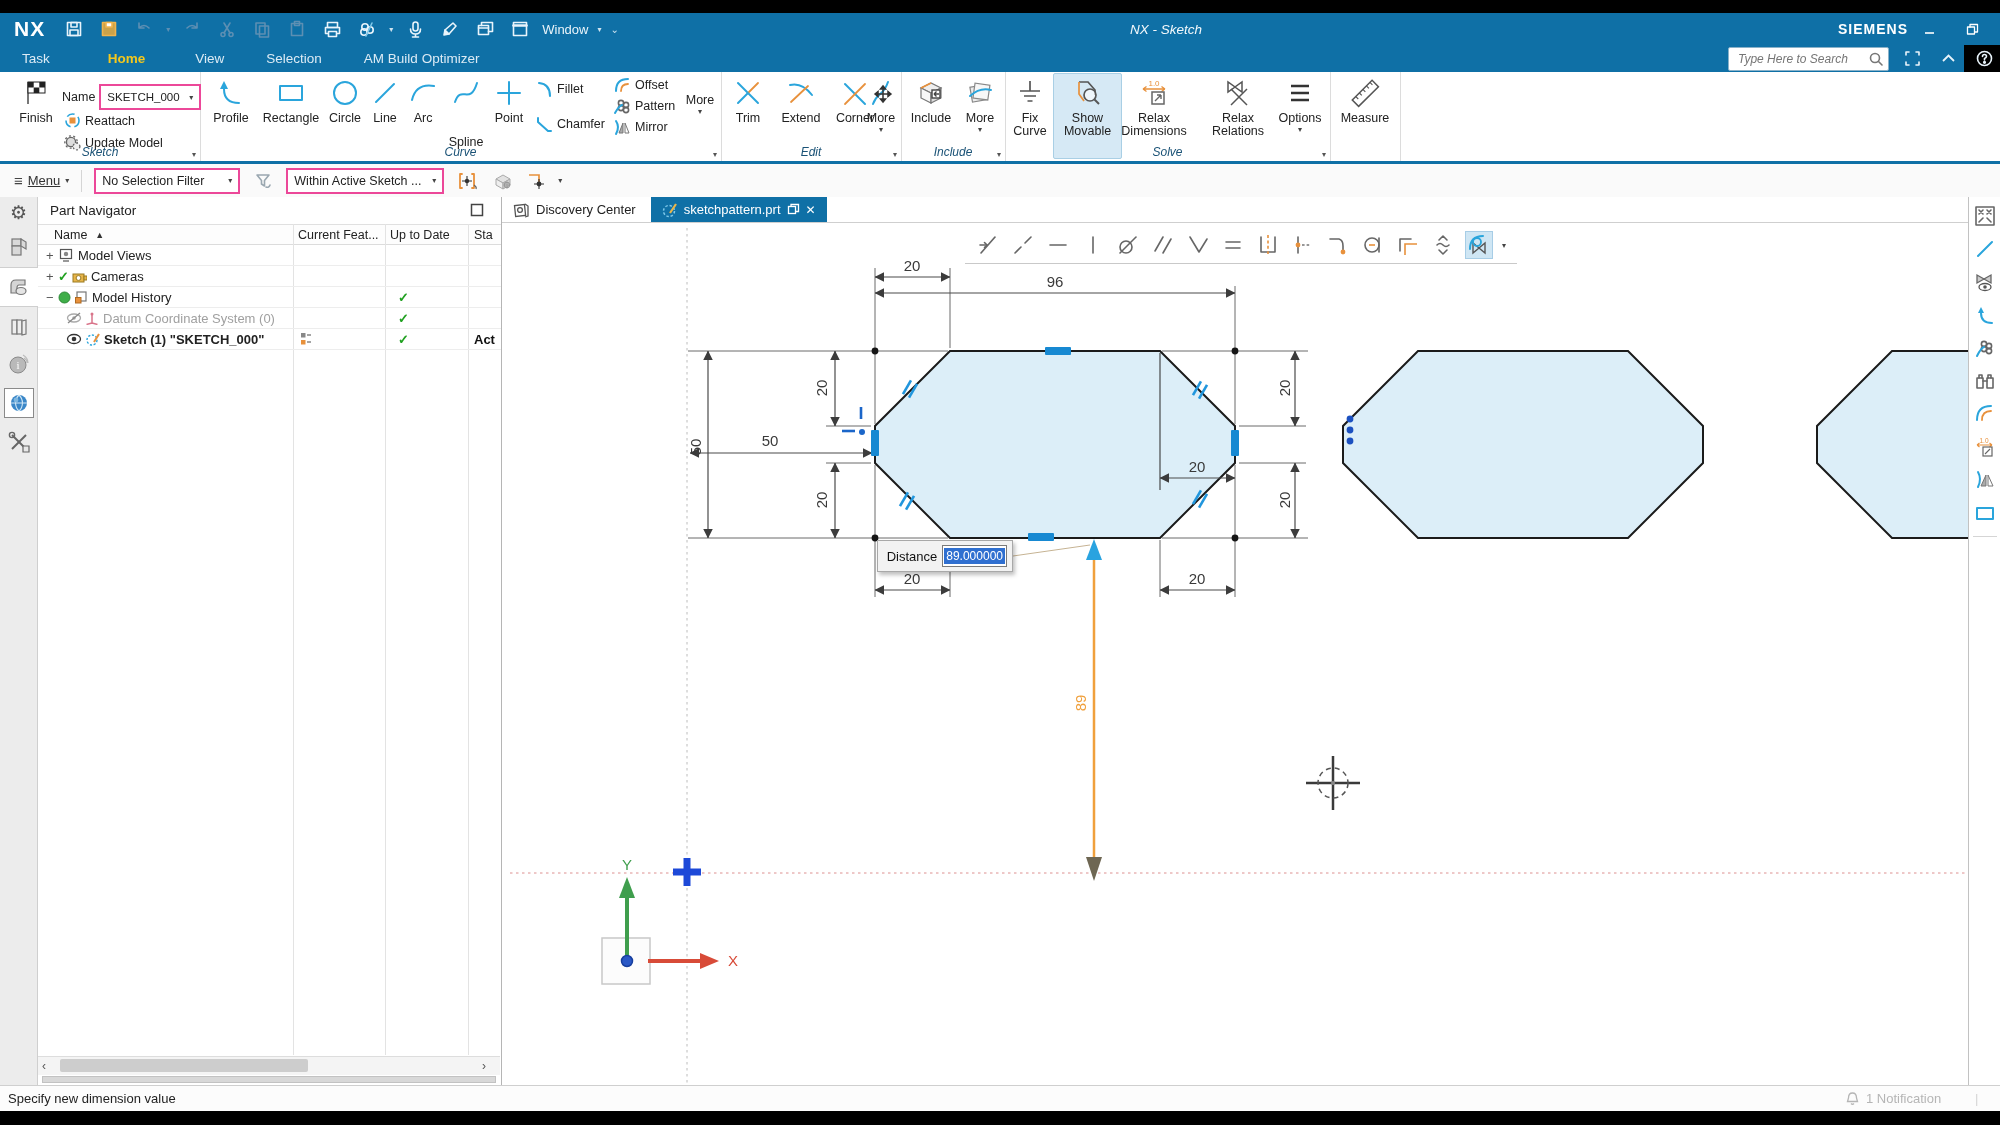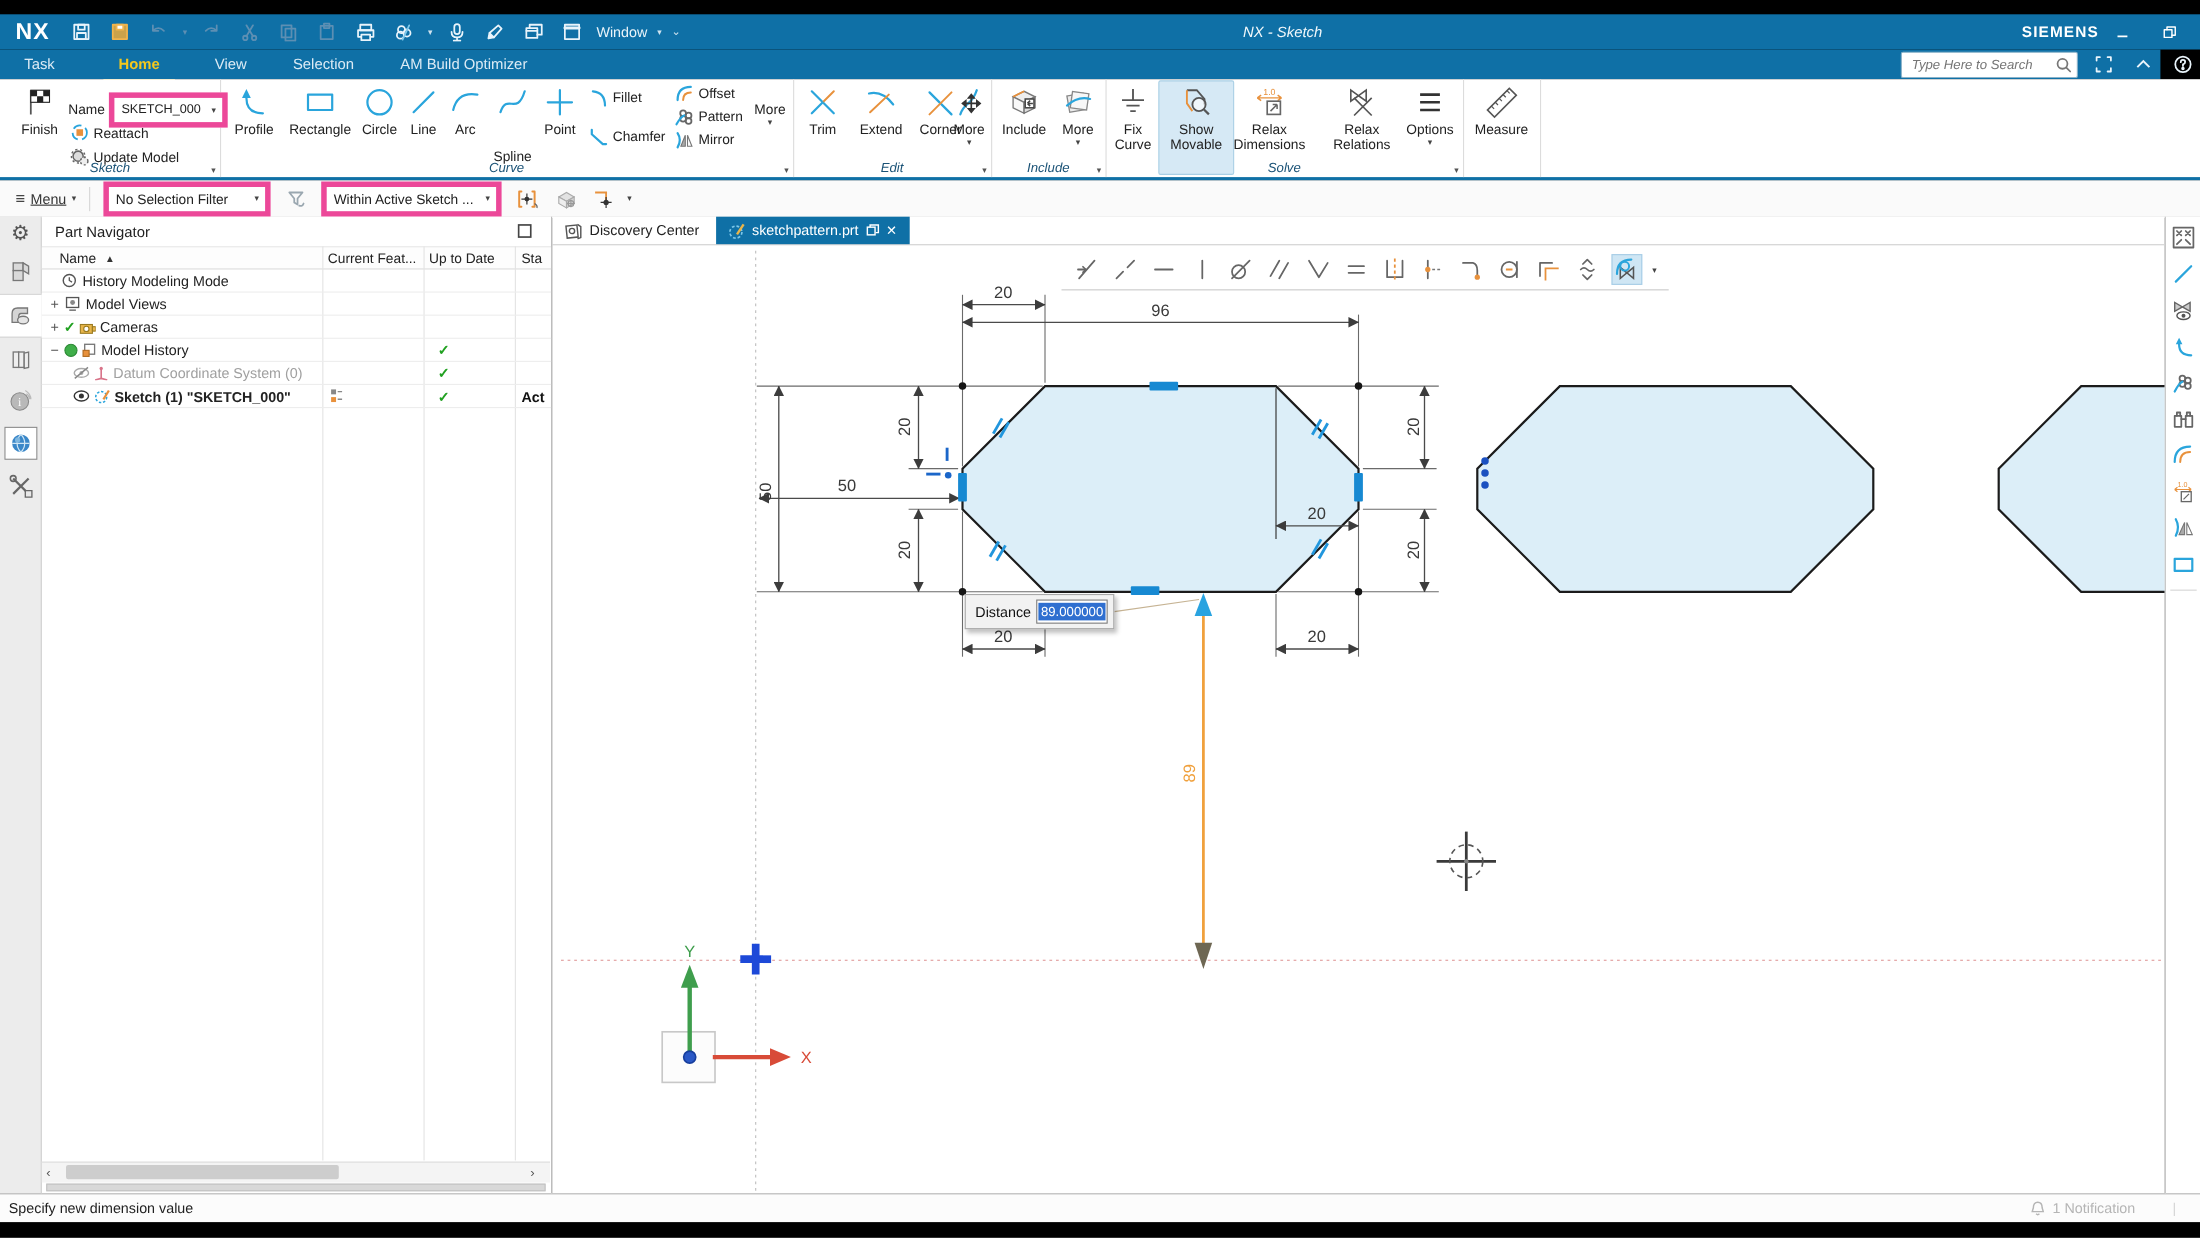--- a/index.html
+++ b/index.html
@@ -19,21 +19,21 @@
   .glauncher{position:absolute;bottom:2px;right:4px;font-size:8px;color:#555;}
   .rbtn{position:absolute;top:2px;display:flex;flex-direction:column;align-items:center;color:#222;font-size:12.5px;cursor:default;}
   .rbtn .ic{height:38px;display:flex;align-items:center;justify-content:center;}
   .rbtn .lbl{line-height:13px;text-align:center;}
   .sbtn{display:flex;align-items:center;gap:4px;font-size:12.5px;color:#222;height:21px;}
   .mi{stroke:#2aa5dc;fill:none;stroke-width:2;stroke-linecap:round;stroke-linejoin:round;}
   .gi{stroke:#666;fill:none;stroke-width:1.6;stroke-linecap:round;stroke-linejoin:round;}
   .oi{stroke:#e8913c;fill:none;stroke-width:1.8;stroke-linecap:round;stroke-linejoin:round;}
   
   #filterrow{left:0;top:164px;width:2000px;height:33px;background:#fafafa;border-bottom:1px solid #c9c9c9;font-size:13px;color:#333;}
-  .combo{background:#fff;border:5px solid #ec4899;height:22px;display:flex;align-items:center;justify-content:space-between;padding:0 6px;font-size:12.5px;color:#222;}
+  .combo{background:#fff;border:2px solid #ec4899;height:22px;display:flex;align-items:center;justify-content:space-between;padding:0 6px;font-size:12.5px;color:#222;}
   
   #resourcebar{left:0;top:197px;width:38px;height:888px;background:#ececec;border-right:1px solid #cfcfcf;display:flex;flex-direction:column;align-items:center;padding-top:6px;gap:11px;box-sizing:border-box;}
   .resel{background:#fff;width:38px;display:flex;justify-content:center;padding:7px 0;border-top:1px solid #cfcfcf;border-bottom:1px solid #cfcfcf;margin:-4px 0;}
   
   #partnav{left:38px;top:197px;width:464px;height:888px;background:#fff;border-right:1px solid #b5b5b5;box-sizing:border-box;}
   .pnrow{position:relative;height:20px;display:flex;align-items:center;font-size:13px;color:#222;border-bottom:1px solid #ededed;}
   .pncheck{position:absolute;left:360px;color:#21a121;font-weight:bold;}
   .pnstatus{position:absolute;left:436px;font-weight:bold;color:#111;}
   .gridline{position:absolute;top:27px;bottom:30px;width:1px;background:#e3e3e3;}
   
@@ -660,29 +660,20 @@
       <span style="margin-left:8px;font-size:9px;color:#333;">▲</span>
       <span class="ab" style="left:260px;">Current Feat...</span>
       <span class="ab" style="left:352px;">Up to Date</span>
       <span class="ab" style="left:436px;">Sta</span>
     </div>
     <div class="gridline" style="left:255px;"></div>
     <div class="gridline" style="left:347px;"></div>
     <div class="gridline" style="left:430px;"></div>
 
     <div class="pnrow">
-      <span style="margin-left:18px;">
-          <svg width="14" height="14">
-            <circle cx="7" cy="7" r="5.5" fill="none" stroke="#555" stroke-width="1.3"></circle>
-            <path d="M7 4 V7 L9.5 8.5" stroke="#555" stroke-width="1.2" fill="none"></path>
-          </svg>
-        </span>
-      <span style="margin-left:5px;">History Modeling Mode</span>
-    </div>
-    <div class="pnrow">
       <span style="margin-left:8px;width:10px;color:#555;">+</span>
       <span style="margin-left:3px;">
           <svg width="14" height="14">
             <rect x="1.5" y="1.5" width="11" height="9" fill="#fff" stroke="#555" stroke-width="1.2"></rect>
             <circle cx="7" cy="6" r="2.2" fill="#888"></circle>
             <path d="M4 13 H10" stroke="#555" stroke-width="1.2"></path>
           </svg>
         </span>
       <span style="margin-left:5px;">Model Views</span>
     </div>

